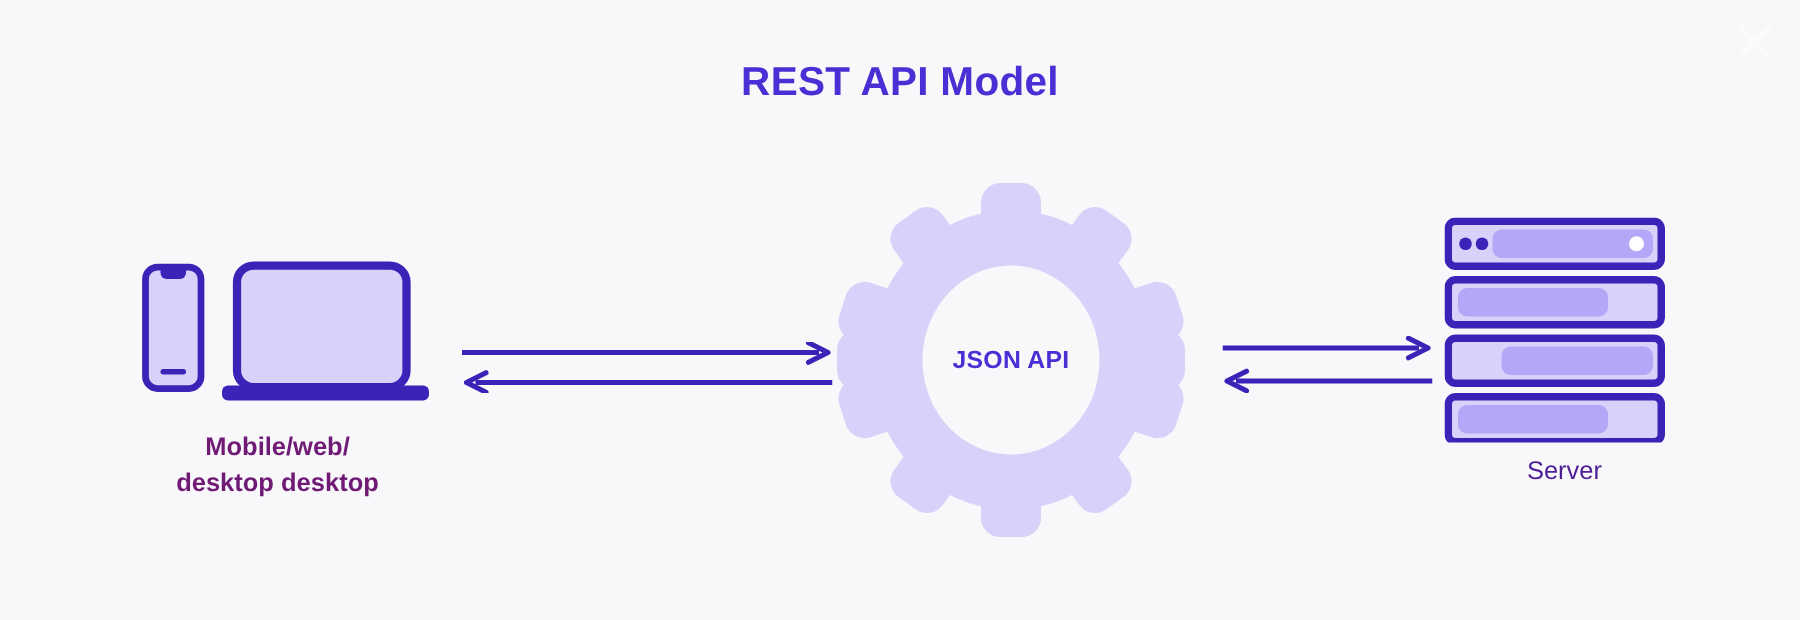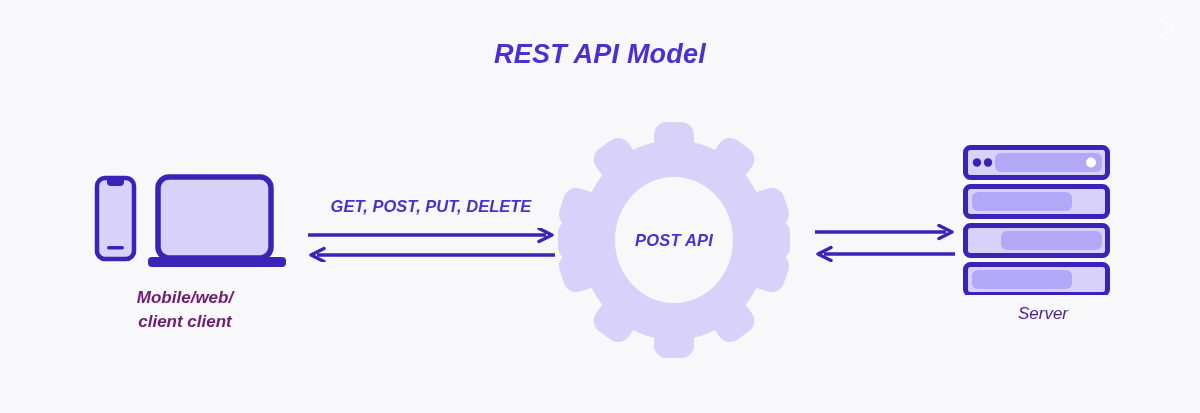--- a/index.html
+++ b/index.html
@@ -13,21 +13,20 @@
     background: #f8f8fb;
     font-family: "Liberation Sans", sans-serif;
     overflow: hidden;
     position: relative;
     -webkit-font-smoothing: antialiased;
   }
 
   .stage {
     position: absolute;
     inset: 0;
-    font-style: italic;
   }
 
   
   .title {
     position: absolute;
     top: 41px;
     left: 0;
     width: 1200px;
     text-align: center;
     font-size: 27px;
@@ -200,26 +199,25 @@
       <div class="laptop">
         <svg width="138" height="100" viewBox="0 0 138 100" aria-hidden="true">
           <rect x="10" y="4" width="113" height="81" rx="11" ry="11" fill="#d8d2fa" stroke="#3b23b8" stroke-width="5.5"></rect>
           <rect x="0" y="84" width="138" height="10" rx="4" ry="4" fill="#3b23b8"></rect>
         </svg>
       </div>
 
     </div>
     <div class="client-label">
       <div>Mobile/web/</div>
-      <div>client client</div>
+      <div>desktop desktop</div>
     </div>
   </div>
 
   <div class="flow-left">
-    <div class="flow-label top">GET, POST, PUT, DELETE</div>
     <div class="arrow-pair">
       <svg width="247" height="34" viewBox="0 0 247 34" aria-hidden="true">
 
         <line x1="0" y1="7" x2="238" y2="7" stroke="#3b23b8" stroke-width="3.4"></line>
         <path d="M231 0.5 L244 7 L231 13.5" fill="none" stroke="#3b23b8" stroke-width="3.4" stroke-linecap="round" stroke-linejoin="round"></path>
 
         <line x1="9" y1="27" x2="247" y2="27" stroke="#3b23b8" stroke-width="3.4"></line>
         <path d="M16 20.5 L3 27 L16 33.5" fill="none" stroke="#3b23b8" stroke-width="3.4" stroke-linecap="round" stroke-linejoin="round"></path>
       </svg>
     </div>
@@ -247,21 +245,21 @@
             <rect x="96" y="0" width="40" height="36" rx="13" transform="rotate(144 116 118)"></rect>
             <rect x="96" y="0" width="40" height="36" rx="13" transform="rotate(180 116 118)"></rect>
             <rect x="96" y="0" width="40" height="36" rx="13" transform="rotate(216 116 118)"></rect>
             <rect x="96" y="0" width="40" height="36" rx="13" transform="rotate(252 116 118)"></rect>
             <rect x="96" y="0" width="40" height="36" rx="13" transform="rotate(288 116 118)"></rect>
             <rect x="96" y="0" width="40" height="36" rx="13" transform="rotate(324 116 118)"></rect>
           </g>
         </g>
       </svg>
     </div>
-    <div class="gear-label">POST API</div>
+    <div class="gear-label">JSON API</div>
   </div>
 
   <div class="flow-right">
     <svg width="140" height="38" viewBox="0 0 140 38" aria-hidden="true">
 
       <line x1="0" y1="8" x2="131" y2="8" stroke="#3b23b8" stroke-width="3.4"></line>
       <path d="M124 1.5 L137 8 L124 14.5" fill="none" stroke="#3b23b8" stroke-width="3.4" stroke-linecap="round" stroke-linejoin="round"></path>
 
       <line x1="9" y1="30" x2="140" y2="30" stroke="#3b23b8" stroke-width="3.4"></line>
       <path d="M16 23.5 L3 30 L16 36.5" fill="none" stroke="#3b23b8" stroke-width="3.4" stroke-linecap="round" stroke-linejoin="round"></path>

